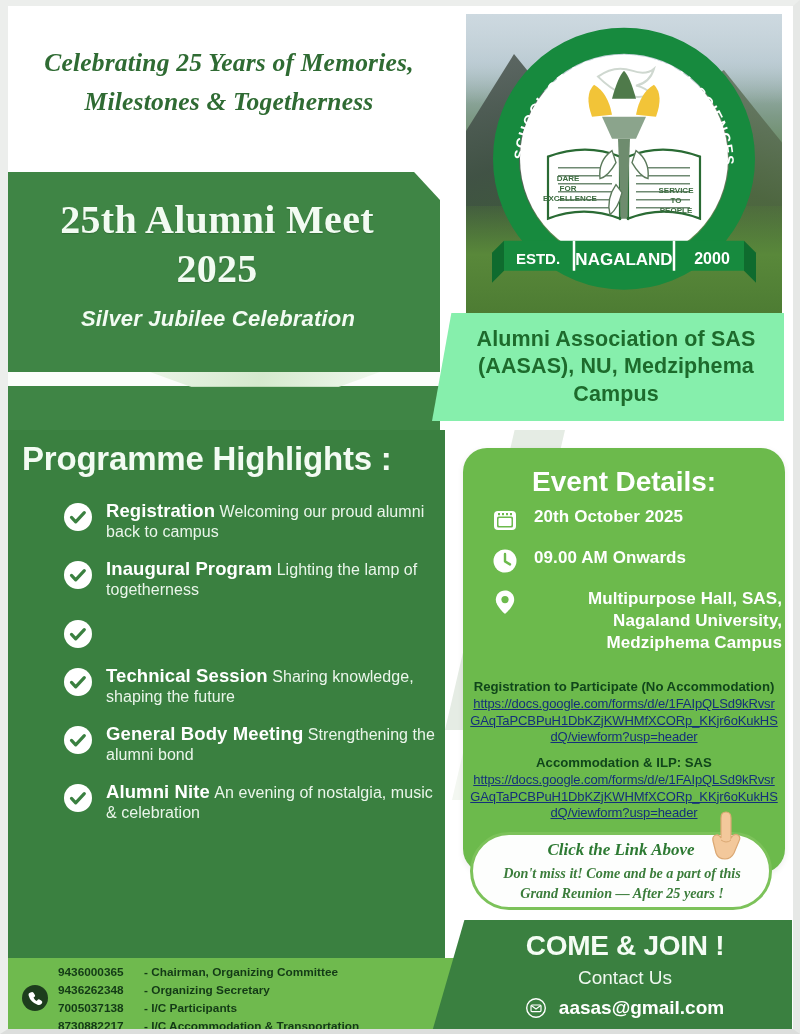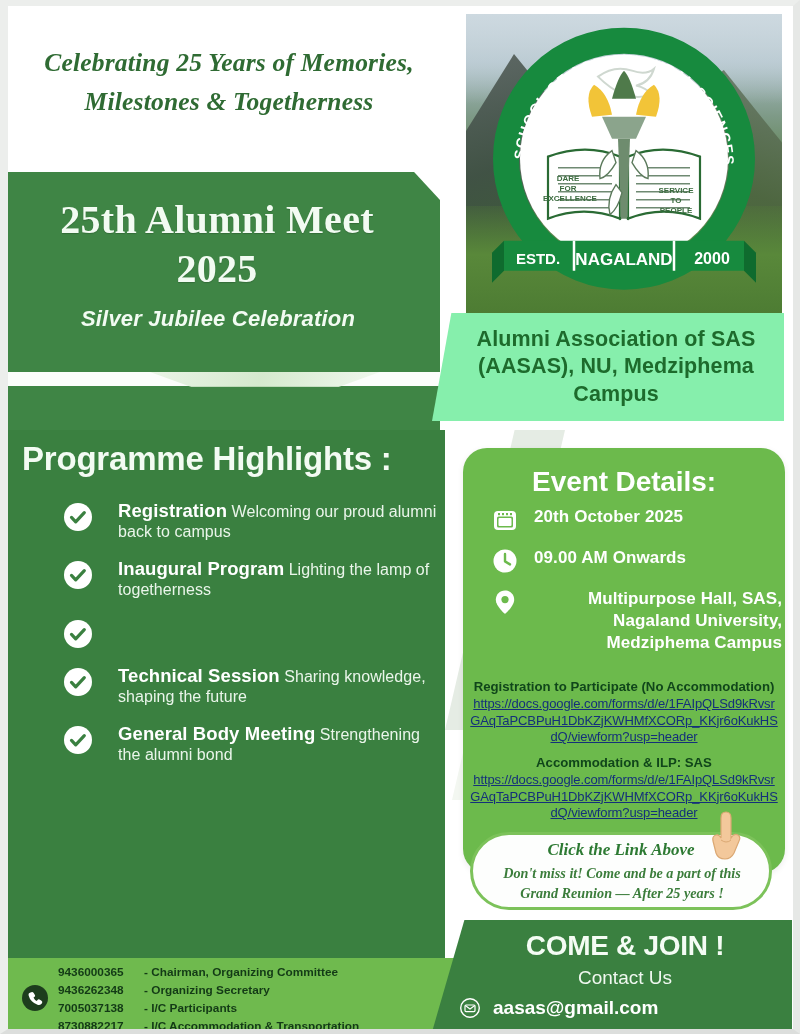--- a/index.html
+++ b/index.html
@@ -172,21 +172,21 @@
     color: #f3fbf3;
     letter-spacing: -0.2px;
     z-index: 7;
   }
   .prog-list {
     position: absolute;
     left: 64px; top: 500px;
     width: 378px;
     z-index: 7;
   }
-  .prog-item { display: flex; gap: 26px; margin-bottom: 17px; }
+  .prog-item { display: flex; gap: 14px; margin-bottom: 17px; }
   .check-icon {
     flex: 0 0 auto;
     width: 28px; height: 28px;
     margin-top: 3px;
   }
   .check-icon svg { display: block; width: 28px; height: 28px; }
   .prog-text { flex: 1 1 auto; min-width: 0; }
   .prog-name {
     font-size: 18.5px;
     font-weight: bold;
@@ -357,21 +357,21 @@
     position: absolute;
     left: 460px; top: 967px; width: 330px;
     text-align: center;
     font-size: 19px;
     color: #f0f8f0;
     z-index: 14;
   }
   .join-mail-row {
     position: absolute;
     left: 460px; top: 997px; width: 330px;
-    display: flex; align-items: center; gap: 13px;
+    display: flex; align-items: center; justify-content: center; gap: 13px;
     z-index: 14;
   }
   .mail-icon { width: 20px; height: 20px; flex: 0 0 auto; }
   .mail-icon svg { display: block; width: 20px; height: 20px; }
   .join-mail {
     font-size: 19px;
     font-weight: bold;
     color: #ffffff;
   }
 
@@ -568,20 +568,32 @@
             <circle cx="14" cy="14" r="14" fill="#ffffff"></circle>
             <path d="M7.5 14.4 l4.2 4.4 l8.6 -9.2" fill="none" stroke="#3a8040" stroke-width="3.2" stroke-linecap="round" stroke-linejoin="round"></path>
           </svg>
       </span>
       <span class="prog-text">
         <span class="prog-name">General Body Meeting</span>
         <span class="prog-desc">Strengthening the alumni bond</span>
       </span>
     </div>
 
+    <div class="prog-item">
+      <span class="check-icon">
+        <svg viewBox="0 0 28 28" xmlns="http://www.w3.org/2000/svg">
+            <circle cx="14" cy="14" r="14" fill="#ffffff"></circle>
+            <path d="M7.5 14.4 l4.2 4.4 l8.6 -9.2" fill="none" stroke="#3a8040" stroke-width="3.2" stroke-linecap="round" stroke-linejoin="round"></path>
+          </svg>
+      </span>
+      <span class="prog-text">
+        <span class="prog-name">Alumni Nite</span>
+        <span class="prog-desc">An evening of nostalgia, music &amp; celebration</span>
+      </span>
+    </div>
 
   </div>
 
   <div class="event-card"></div>
   <div class="event-title">Event Details:</div>
   <div class="event-rows">
 
     <div class="event-row">
       <span class="ev-icon">
         <svg viewBox="0 0 26 26" xmlns="http://www.w3.org/2000/svg">

